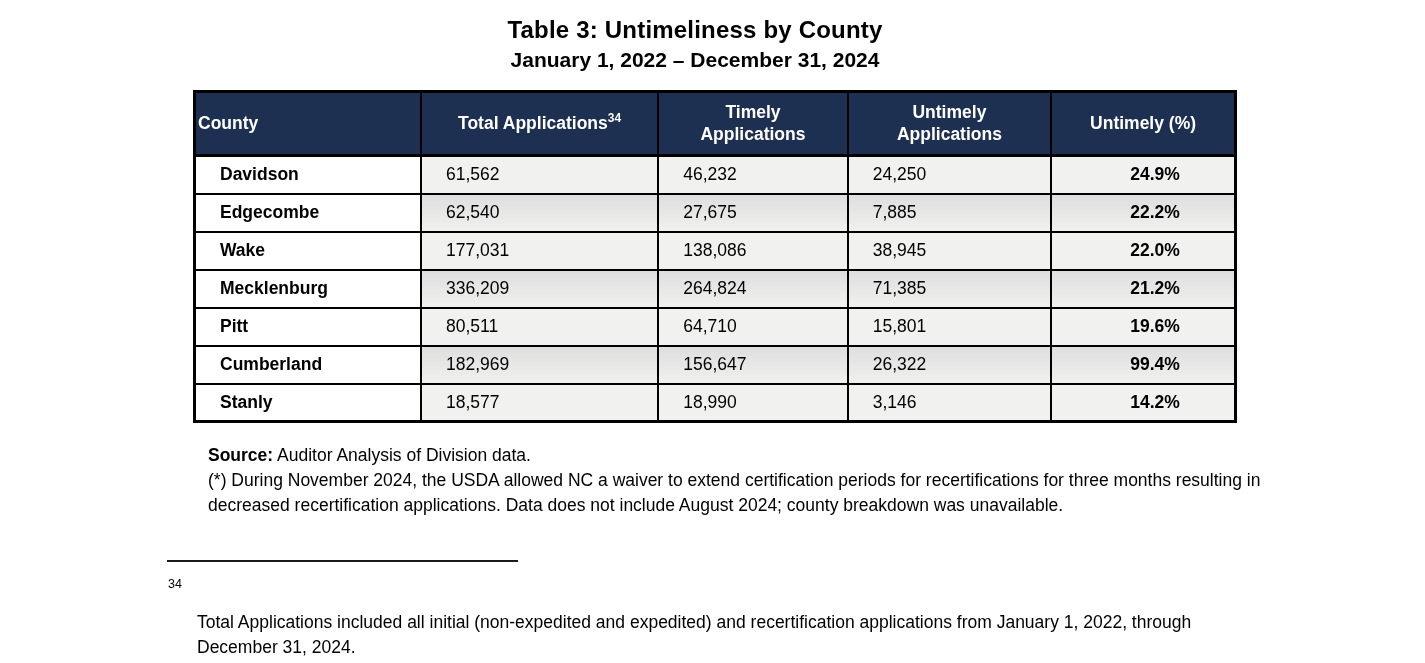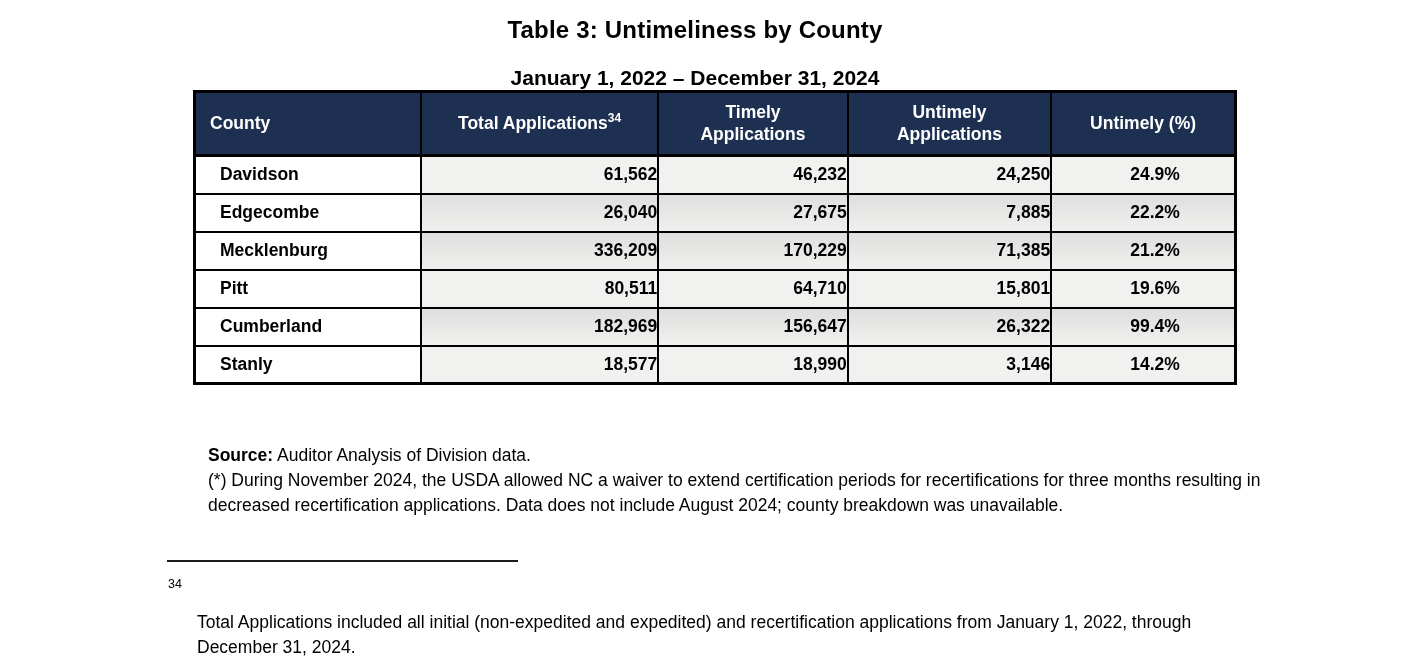--- a/index.html
+++ b/index.html
@@ -15,21 +15,21 @@
 
   
   .title-block {
     position: absolute;
     left: 0;
     top: 16px;
     width: 1390px;
     text-align: center;
   }
   .title-main { font-size: 24px; font-weight: bold; letter-spacing: 0.2px; }
-  .title-sub  { font-size: 21px; font-weight: bold; margin-top: 22px; }
+  .title-sub  { font-size: 21px; font-weight: bold; margin-top: 4px; }
 
   
   .data-table {
     position: absolute;
     left: 193px;
     top: 90px;
     width: 1044px;
     border-collapse: collapse;
     border: 3px solid #000000;
     font-size: 17.5px;
@@ -43,30 +43,30 @@
     font-weight: bold;
     height: 64px;
     text-align: center;
     vertical-align: middle;
     border-bottom: 3px solid #000000;
     white-space: pre-line;
     line-height: 1.25;
   }
   .data-table thead th.col-county {
     text-align: left;
-    padding-left: 14px;
+    padding-left: 2px;
   }
   .data-table td { height: 38px; vertical-align: middle; padding-left: 24px; }
   .cell-county {
     background: #ffffff;
     font-weight: bold;
     text-align: left;
     padding-left: 14px;
   }
-  .cell-num { text-align: right; font-weight: bold; }
+  .cell-num { text-align: left; font-weight: normal; }
   .cell-pct { text-align: center; font-weight: bold; }
   tr.row-odd  td.cell-num, tr.row-odd  td.cell-pct { background: #f1f1f0; }
   tr.row-even td.cell-num, tr.row-even td.cell-pct {
     background: linear-gradient(#dedede, #f0f0ef);
   }
   .col-county   { width: 227px; }
   .col-total    { width: 238px; }
   .col-timely   { width: 190px; }
   .col-untimely { width: 204px; }
   .col-pct      { width: 185px; }
@@ -133,29 +133,36 @@
     <tbody>
       <tr class="row-odd">
         <td class="cell-county">Davidson</td>
         <td class="cell-num">61,562</td>
         <td class="cell-num">46,232</td>
         <td class="cell-num">24,250</td>
         <td class="cell-pct">24.9%</td>
       </tr>
       <tr class="row-even">
         <td class="cell-county">Edgecombe</td>
-        <td class="cell-num">26,040</td>
+        <td class="cell-num">62,540</td>
         <td class="cell-num">27,675</td>
         <td class="cell-num">7,885</td>
         <td class="cell-pct">22.2%</td>
       </tr>
+      <tr class="row-odd">
+        <td class="cell-county">Wake</td>
+        <td class="cell-num">177,031</td>
+        <td class="cell-num">138,086</td>
+        <td class="cell-num">38,945</td>
+        <td class="cell-pct">22.0%</td>
+      </tr>
       <tr class="row-even">
         <td class="cell-county">Mecklenburg</td>
         <td class="cell-num">336,209</td>
-        <td class="cell-num">170,229</td>
+        <td class="cell-num">264,824</td>
         <td class="cell-num">71,385</td>
         <td class="cell-pct">21.2%</td>
       </tr>
       <tr class="row-odd">
         <td class="cell-county">Pitt</td>
         <td class="cell-num">80,511</td>
         <td class="cell-num">64,710</td>
         <td class="cell-num">15,801</td>
         <td class="cell-pct">19.6%</td>
       </tr>

